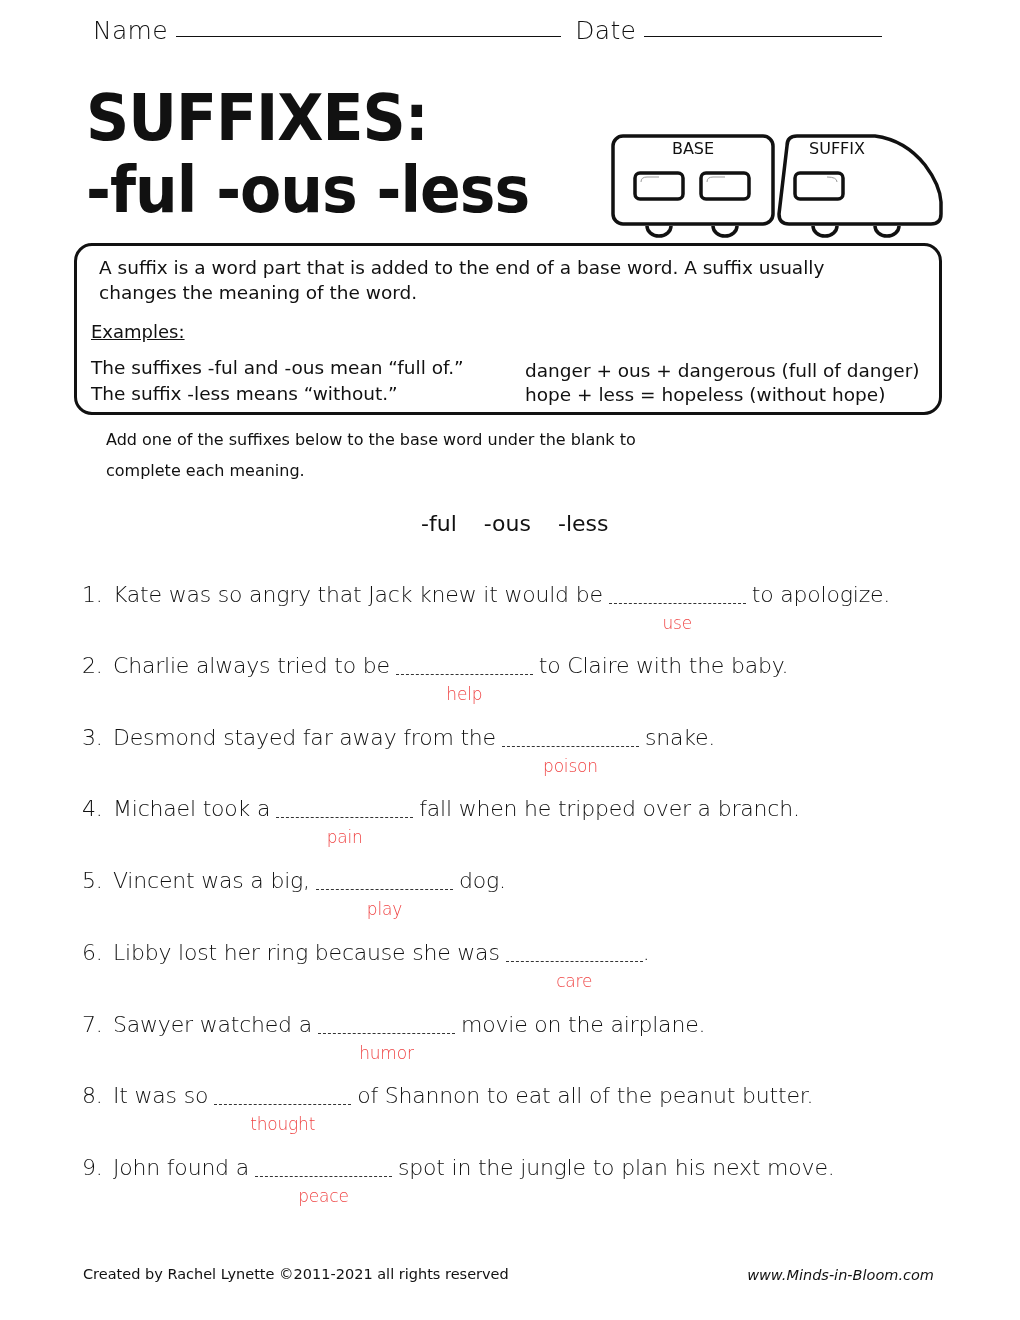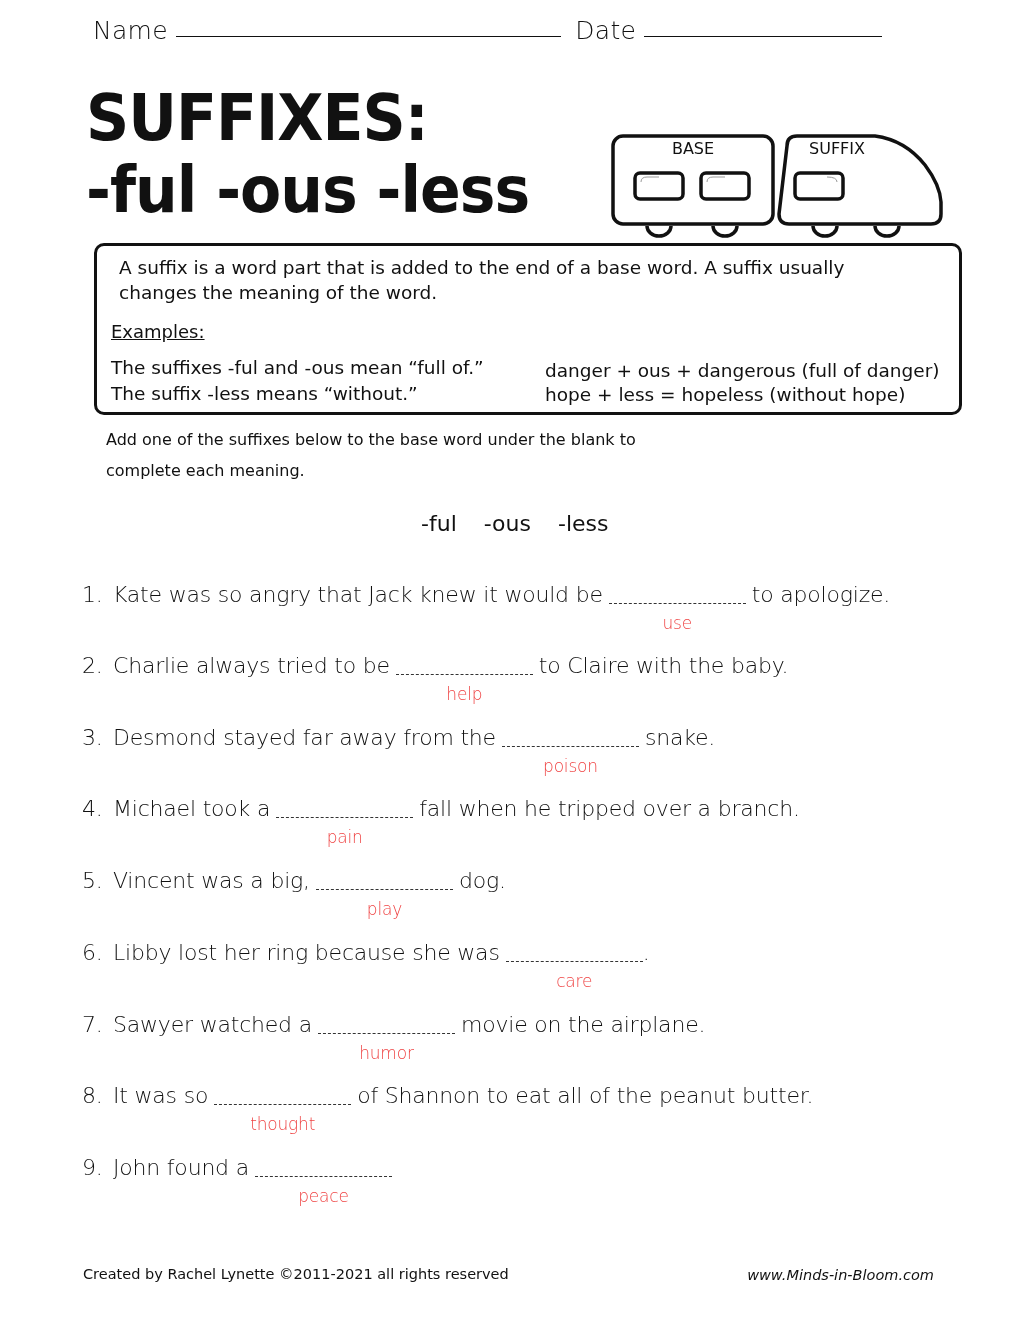--- a/index.html
+++ b/index.html
@@ -8,21 +8,21 @@
   .header-row { position: absolute; left: 93px; top: 16px; font-size: 25px; font-family: "DejaVu Sans", sans-serif; font-weight: 300; letter-spacing: 0.3px; white-space: nowrap; }
   .header-row .line { display: inline-block; border-bottom: 1.5px solid #111; vertical-align: baseline; height: 1px; margin: 0 6px 0 8px; position: relative; top: -2px; }
   .name-line { width: 385px; }
   .date-line { width: 238px; }
 
   .title { position: absolute; left: 86px; top: 82px; font-family: "DejaVu Sans", sans-serif; font-weight: 900; font-size: 60px; line-height: 66px; letter-spacing: -1px; transform: scaleY(1.08); transform-origin: top left; }
   .title div { white-space: nowrap; }
 
   .train { position: absolute; left: 605px; top: 130px; width: 345px; height: 115px; }
 
-  .info-box { position: absolute; left: 74px; top: 243px; width: 868px; height: 172px; border: 3.5px solid #111; border-radius: 10px; box-sizing: border-box; margin-left: 20px; }
+  .info-box { position: absolute; left: 74px; top: 243px; width: 868px; height: 172px; border: 3.5px solid #111; border-radius: 18px; box-sizing: border-box; }
   .info-text { position: absolute; font-size: 18.5px; line-height: 25px; white-space: nowrap; font-family: "DejaVu Sans", sans-serif; }
   .def { left: 22px; top: 9px; }
   .ex-label { left: 14px; top: 73px; text-decoration: underline; font-size: 18px; }
   .ex-left { left: 14px; top: 109px; line-height: 26px; }
   .ex-right-1 { left: 448px; top: 81px; }
   .ex-right-2 { left: 448px; top: 113px; line-height: 24px; }
 
   .instructions { position: absolute; left: 96px; top: 424px; font-size: 16px; line-height: 31px; font-family: "DejaVu Sans", sans-serif; white-space: nowrap; margin-left: 10px; }
   .suffix-list { position: absolute; left: 421px; top: 511px; font-size: 22px; white-space: nowrap; }
   .suffix-list span { margin-right: 20px; }
@@ -124,17 +124,17 @@
 
 <div class="question" style="top:1011px">
   <span class="q-num">7.</span><span>Sawyer watched a</span><span class="blank"><span class="base-word">humor</span></span><span>movie on the airplane.</span>
 </div>
 
 <div class="question" style="top:1082px">
   <span class="q-num">8.</span><span>It was so</span><span class="blank"><span class="base-word">thought</span></span><span>of Shannon to eat all of the peanut butter.</span>
 </div>
 
 <div class="question" style="top:1154px">
-  <span class="q-num">9.</span><span>John found a</span><span class="blank"><span class="base-word">peace</span></span>
+  <span class="q-num">9.</span><span>John found a</span><span class="blank"><span class="base-word">peace</span></span><span>spot in the jungle to plan his next move.</span>
 </div>
 
 <div class="footer-left">Created by Rachel Lynette ©2011-2021  all rights reserved</div>
 <div class="footer-right">www.Minds-in-Bloom.com</div>
 
 </body></html>

